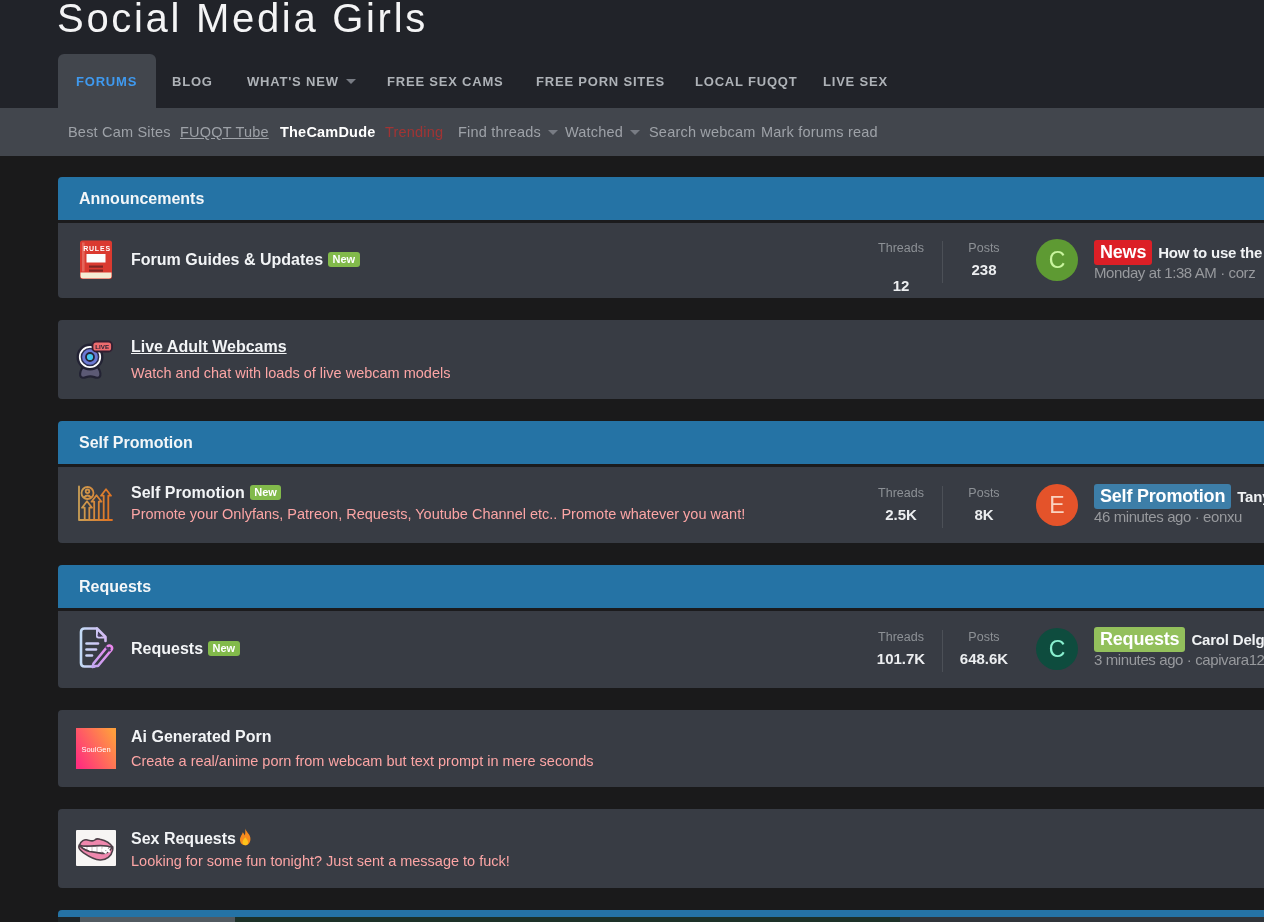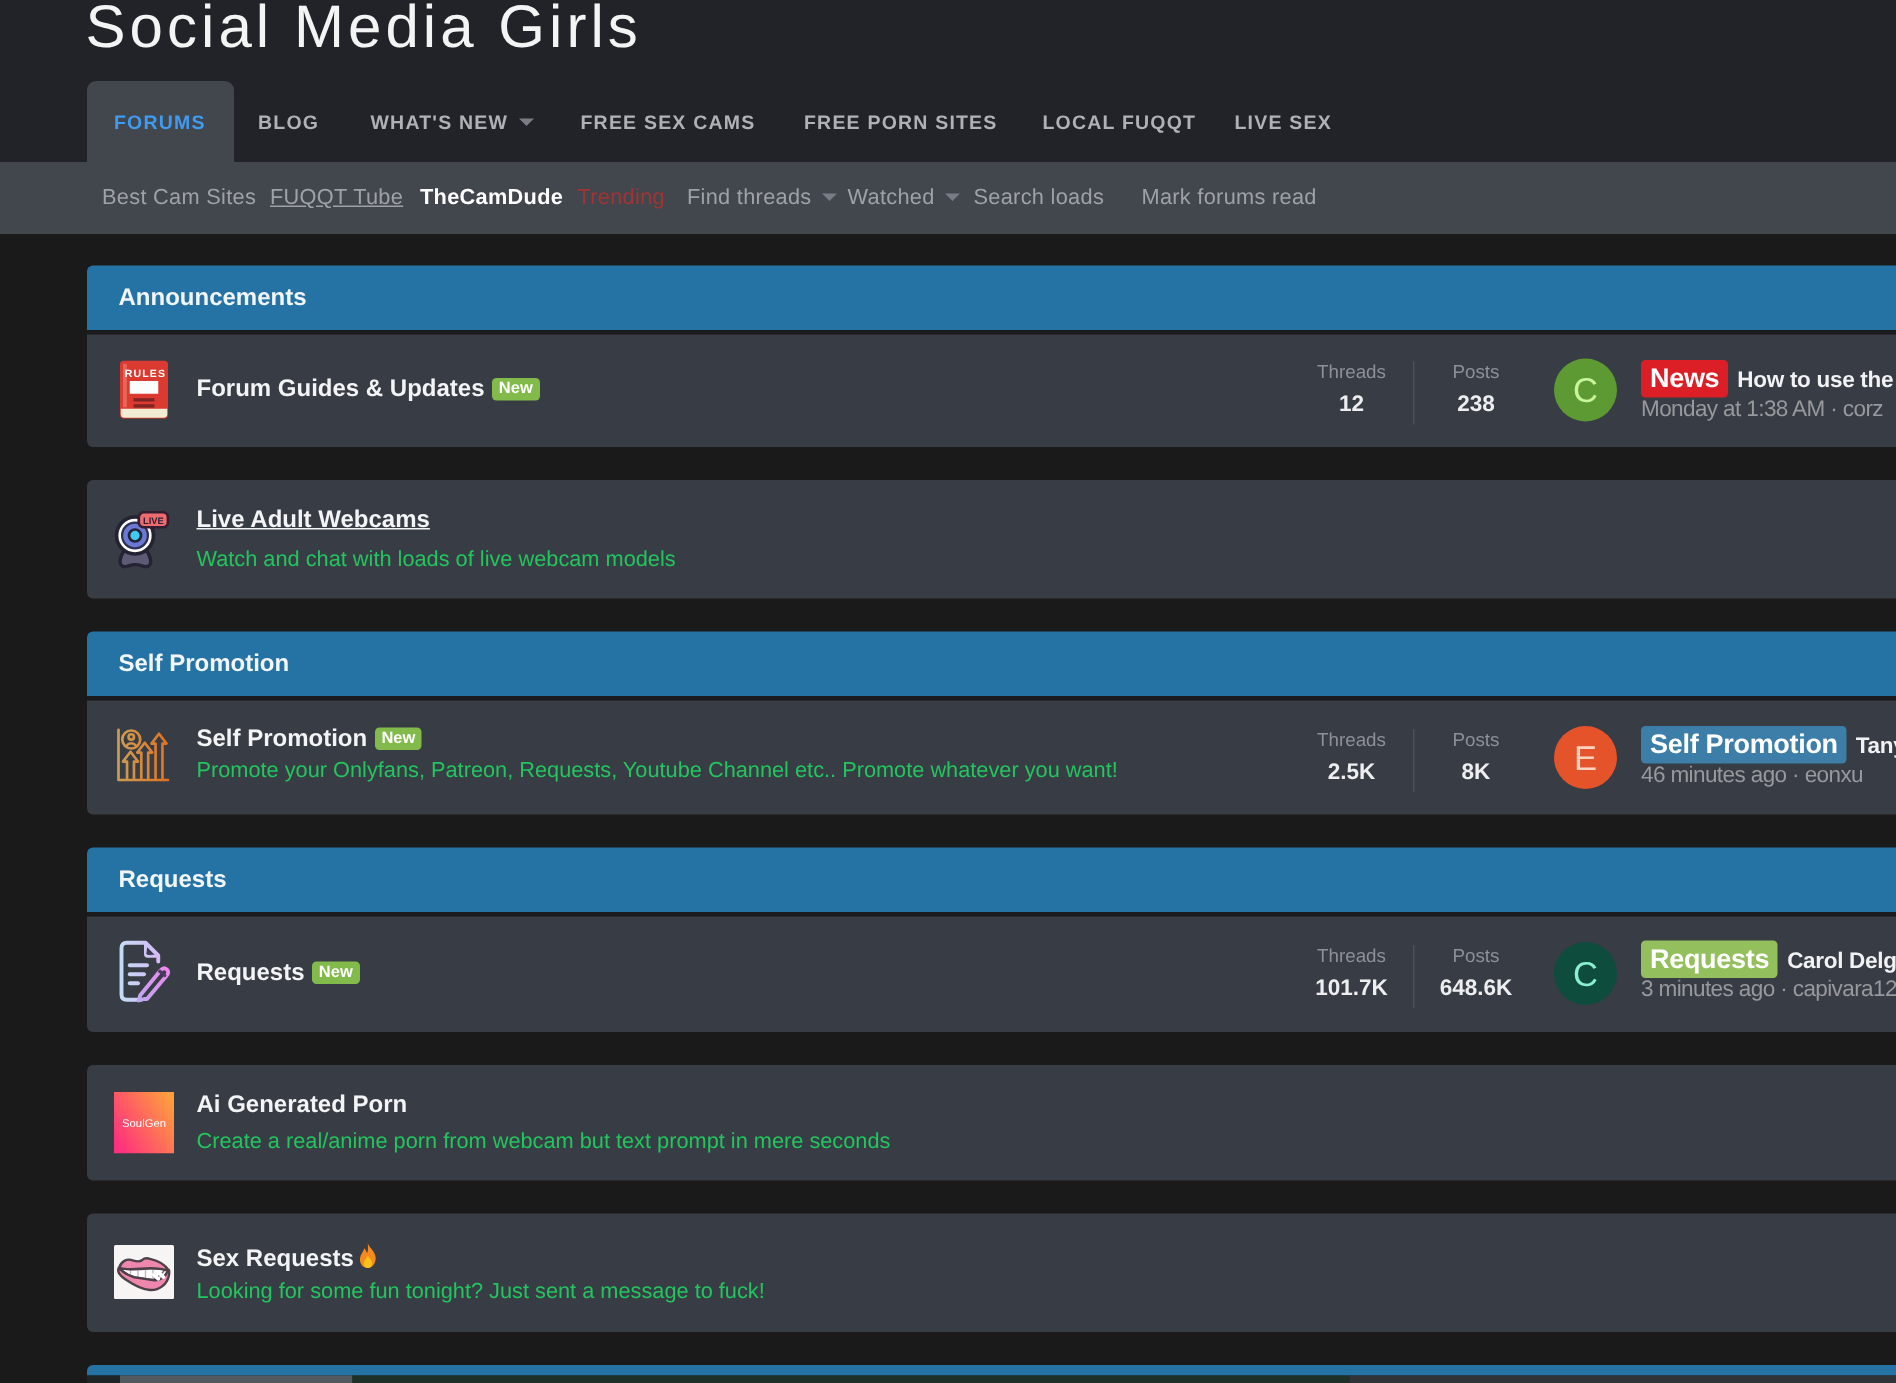--- a/index.html
+++ b/index.html
@@ -24,21 +24,21 @@
   .content { position:absolute; left:58px; top:177px; width:1280px; }
   .cathead { height:46px; background:#2573a5; border-radius:4px 4px 0 0; line-height:43px;
     padding-left:21px; color:#f3f6f8; font-size:16px; font-weight:bold;
     border-bottom:3px solid #1b1b1d; }
   .row { position:relative; background:#383c44; border-radius:0 0 4px 4px; }
   .block { border-radius:4px; }
   .mb { margin-bottom:22px; }
   .nodeicon { position:absolute; left:18px; }
   .ntitle { position:absolute; left:73px; font-size:16px; font-weight:bold; color:#f2f4f6;
     white-space:nowrap; }
-  .ndesc { position:absolute; left:73px; font-size:14.5px; color:#22c55e; white-space:nowrap; }
+  .ndesc { position:absolute; left:73px; font-size:14.5px; color:#fca5a5; white-space:nowrap; }
   .newb { display:inline-block; background:#82ba4b; color:#fff; font-size:11px; font-weight:bold;
     border-radius:3px; padding:1.5px 4.5px 2px 4.5px; margin-left:5px; vertical-align:2px; }
   .statlab { position:absolute; width:120px; text-align:center; font-size:12.5px; color:#8d9196; }
   .statval { position:absolute; width:120px; text-align:center; font-size:15px; font-weight:bold;
     color:#eceef0; }
   .statsep { position:absolute; left:884px; width:1px; height:42px; background:#4c5057; }
   .avatar { position:absolute; left:978px; width:42px; height:42px; border-radius:50%;
     text-align:center; font-size:23px; }
   .lp1 { position:absolute; left:1036px; white-space:nowrap; font-size:15px; letter-spacing:-0.2px; }
   .lpbadge { display:inline-block; color:#fff; font-size:18px; font-weight:bold;
@@ -58,40 +58,40 @@
   <div class="tab" style="left:536px;">FREE PORN SITES</div>
   <div class="tab" style="left:695px;">LOCAL FUQQT</div>
   <div class="tab" style="left:823px;">LIVE SEX</div>
   <div class="subnav"></div>
   <div class="sn" style="left:68px;">Best Cam Sites</div>
   <div class="sn" style="left:180px;text-decoration:underline;">FUQQT Tube</div>
   <div class="sn w" style="left:280px;">TheCamDude</div>
   <div class="sn r" style="left:385px;">Trending</div>
   <div class="sn" style="left:458px;">Find threads<span class="caret"></span></div>
   <div class="sn" style="left:565px;">Watched<span class="caret"></span></div>
-  <div class="sn" style="left:649px;">Search loads</div>
+  <div class="sn" style="left:649px;">Search webcam</div>
   <div class="sn" style="left:761px;">Mark forums read</div>
 
   <div class="content">
 
     <div class="mb">
       <div class="cathead">Announcements</div>
       <div class="row" style="height:75px;">
         <div class="nodeicon" style="top:17px;"><svg width="40" height="40" viewBox="0 0 40 40">
             <rect x="4" y="0.5" width="32" height="38.5" rx="2.5" fill="#da3a30"></rect>
             <rect x="6" y="2.5" width="2.6" height="29" fill="#e5655a"></rect>
             <text x="21" y="11" font-family="Liberation Sans, sans-serif" font-size="7" font-weight="bold" fill="#ffffff" text-anchor="middle" letter-spacing="0.8">RULES</text>
             <rect x="10.5" y="14" width="19" height="8.5" fill="#fbfdfd"></rect>
             <rect x="13" y="25.5" width="14" height="2.2" fill="#7e2523"></rect>
             <rect x="13" y="29.5" width="14" height="2.2" fill="#7e2523"></rect>
             <path d="M4.5,32.5 h31 v3.5 q0,2.5 -2.5,2.5 h-26 q-2.5,0 -2.5,-2.5 Z" fill="#f3ecd4"></path>
           </svg></div>
         <div class="ntitle" style="top:28px;">Forum Guides &amp; Updates<span class="newb">New</span></div>
         <div class="statlab" style="left:783px;top:18px;">Threads</div>
-        <div class="statval" style="left:783px;top:38px;">12</div>
+        <div class="statval" style="left:783px;top:54px;">12</div>
         <div class="statlab" style="left:866px;top:18px;">Posts</div>
         <div class="statval" style="left:866px;top:38px;">238</div>
         <div class="statsep" style="top:18px;"></div>
         <div class="avatar" style="top:16px;background:#5e9a33;color:#c9f59e;line-height:42px;">C</div>
         <div class="lp1" style="top:17px;"><span class="lpbadge" style="background:#dc1f26;">News</span><span class="lptitle">How to use the Ignore featur</span></div>
         <div class="lp2" style="top:41px;">Monday at 1:38 AM · corz</div>
       </div>
     </div>
 
     <div class="row block mb" style="height:79px;">

